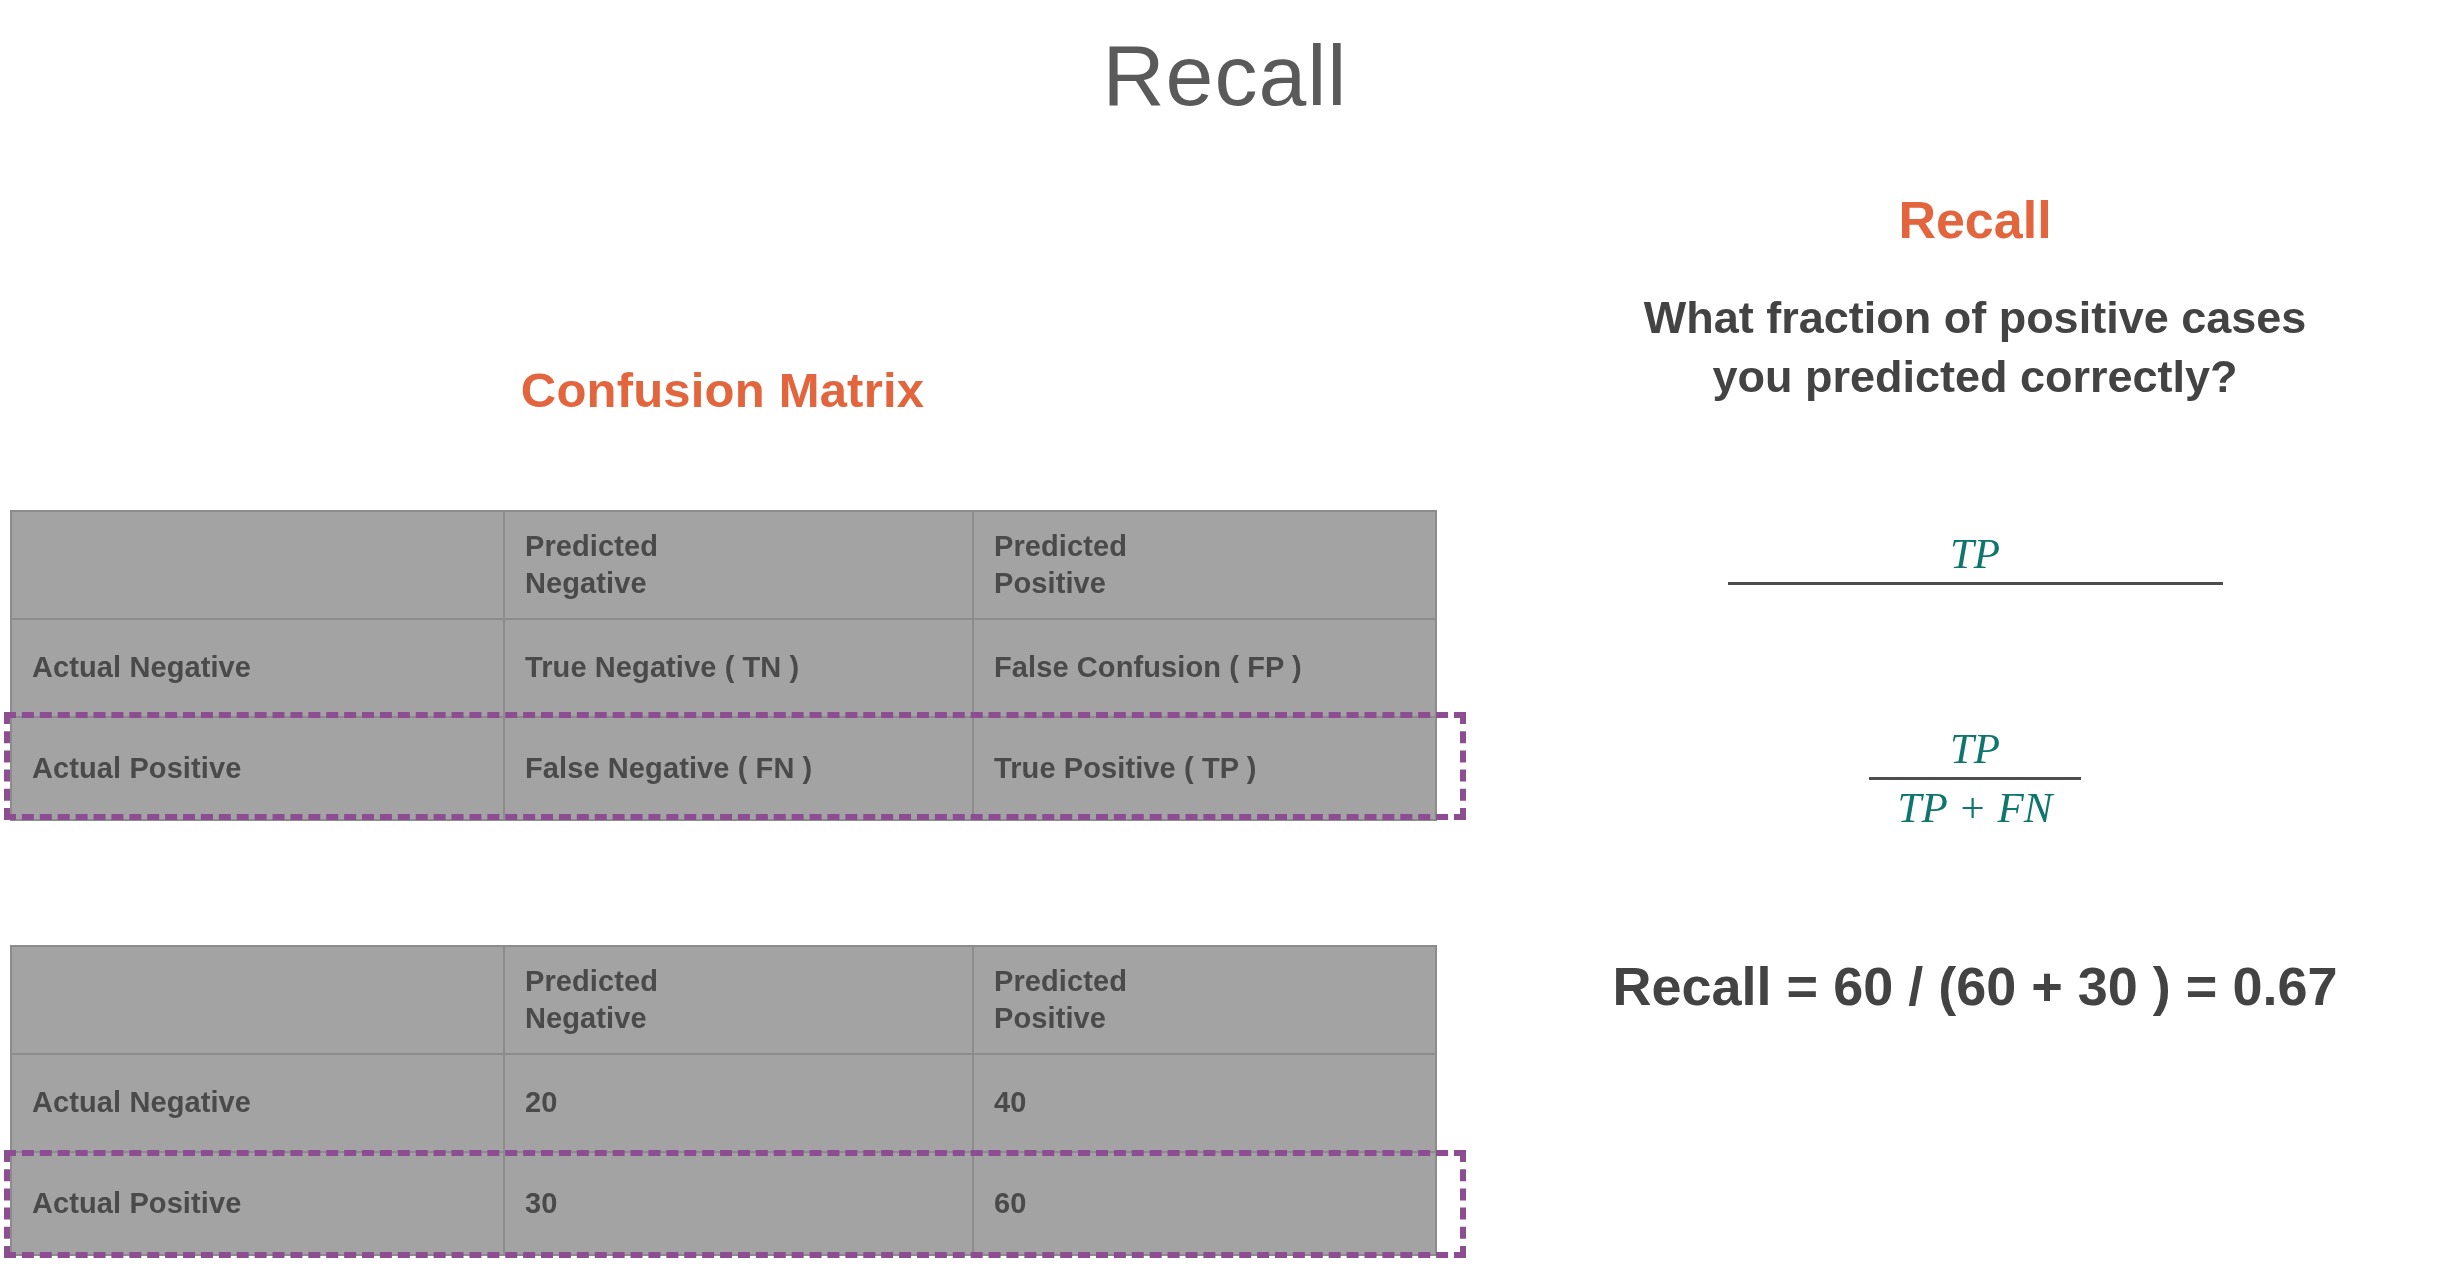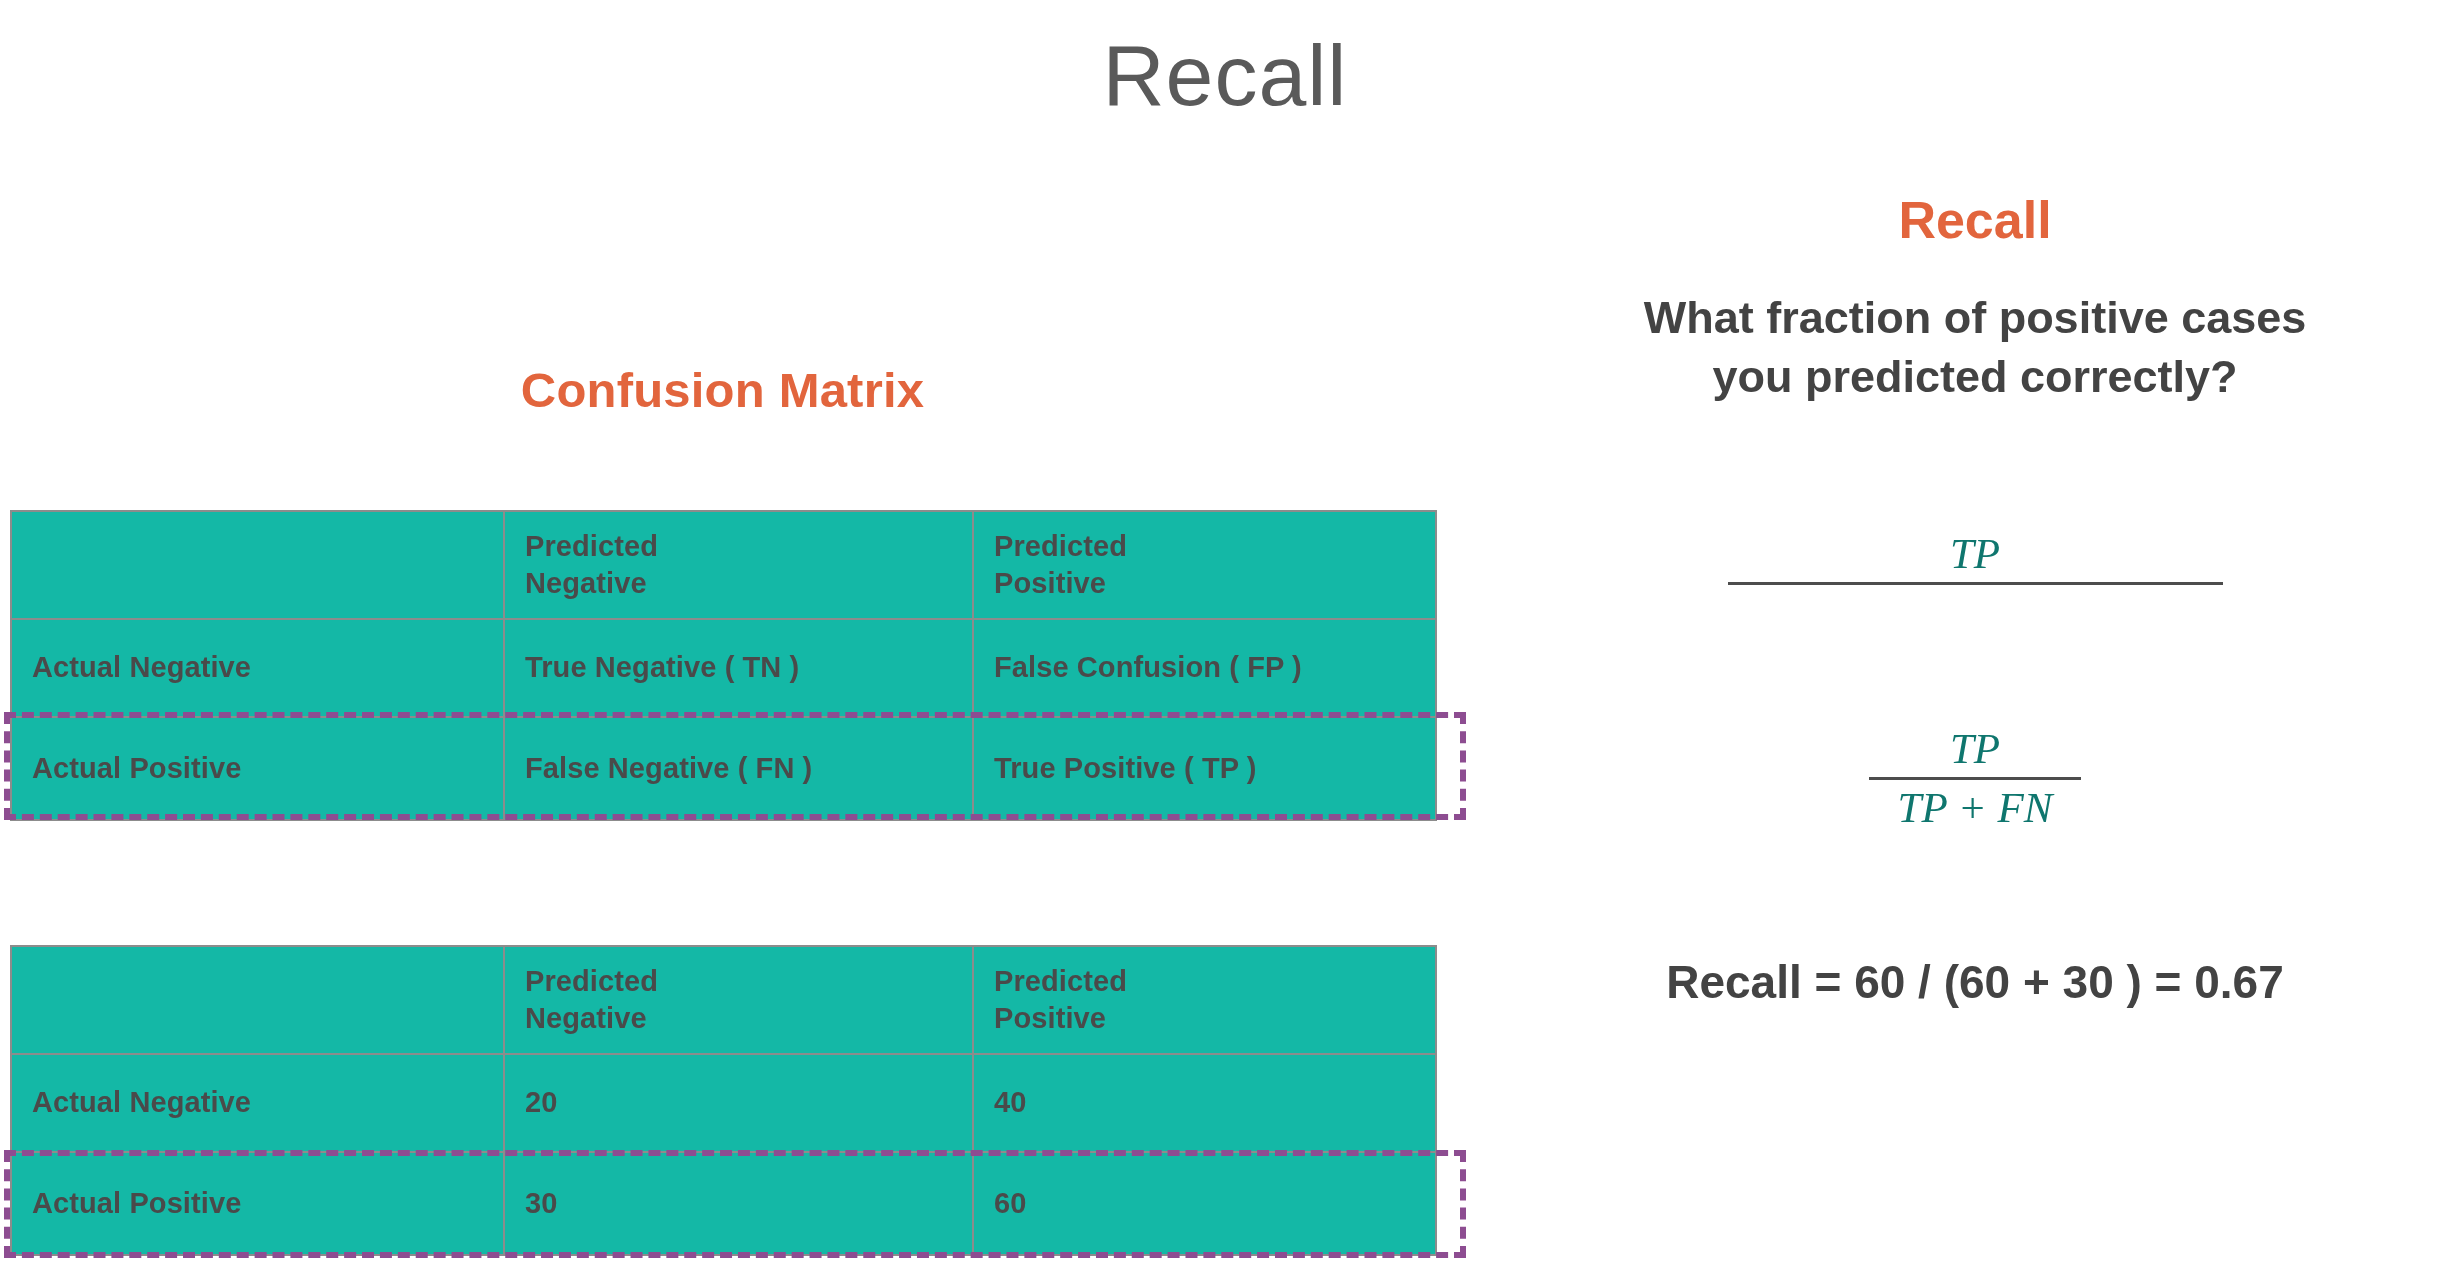--- a/index.html
+++ b/index.html
@@ -51,21 +51,21 @@
     letter-spacing: 0.2px;
   }
 
   
   .cm-table {
     position: absolute;
     left: 10px;
     width: 1425px;
     border-collapse: collapse;
     table-layout: fixed;
-    background: #14b8a6;
+    background: #a3a3a3;
   }
   #table-concepts { top: 510px; }
   #table-numbers  { top: 945px; }
 
   .cm-table td {
     border: 2px solid #8c8c8c;
     color: #4a4a4a;
     font-size: 29px;
     font-weight: bold;
     padding: 0 0 0 20px;
@@ -166,21 +166,21 @@
     font-size: 43px;
   }
   #fraction-tpfn .bar { width: 212px; }
 
   .recall-result {
     position: absolute;
     top: 955px;
     left: 0;
     width: 950px;
     text-align: center;
-    font-size: 46px;
+    font-size: 54px;
     font-weight: bold;
     color: #434343;
     white-space: nowrap;
   }
 </style>
 </head>
 <body>
 
 <div class="slide-title">Recall</div>
 

